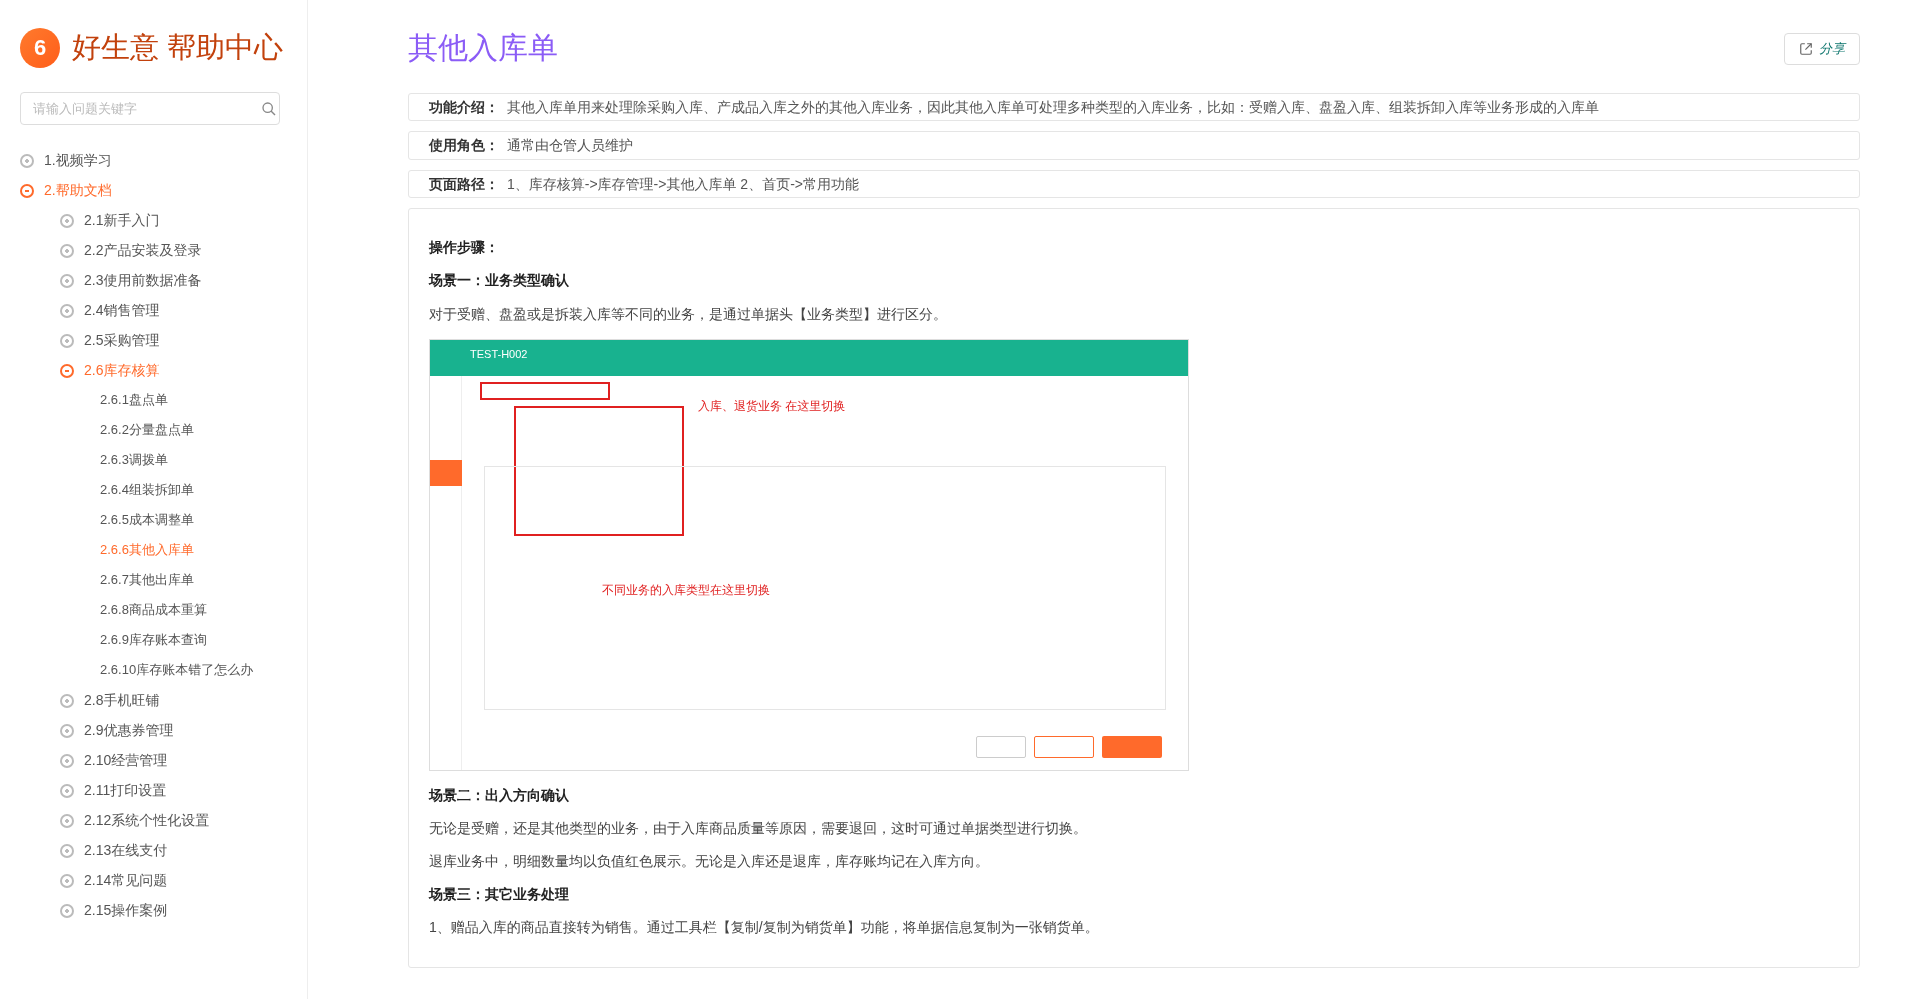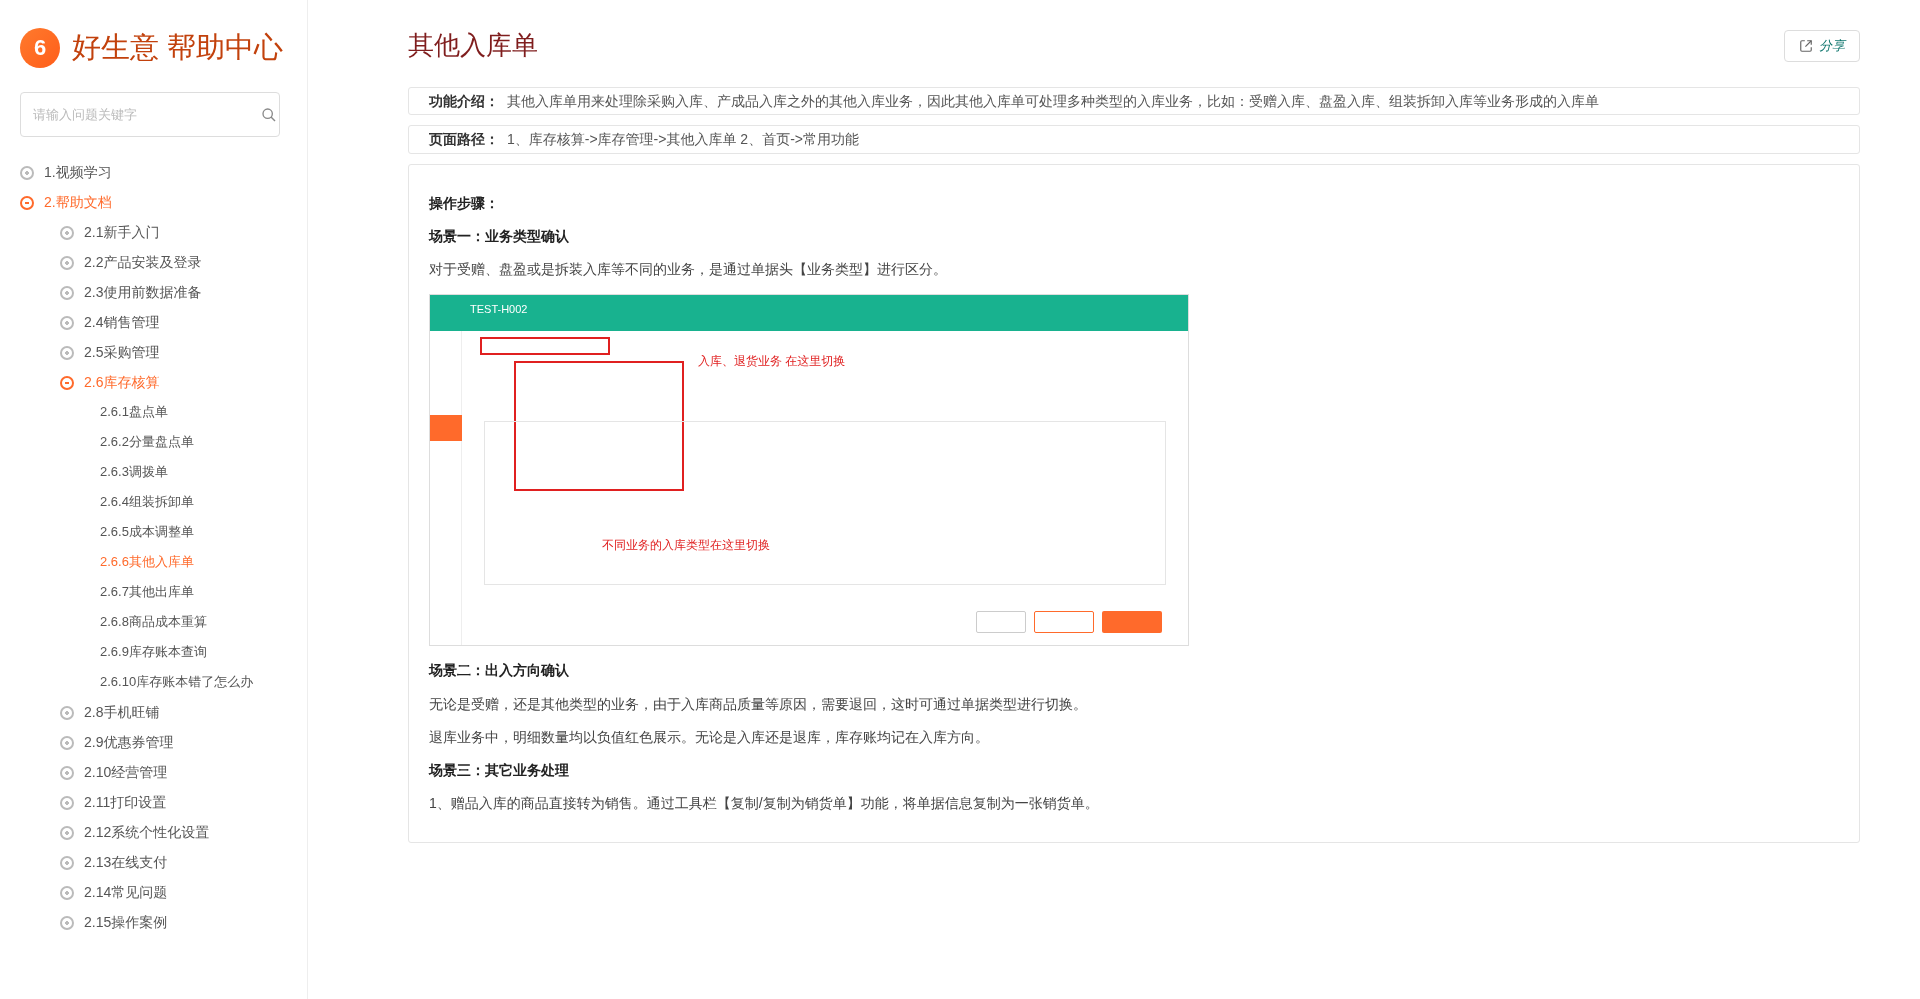--- a/index.html
+++ b/index.html
@@ -3,45 +3,45 @@
 <meta charset="utf-8">
 <style>
 * { margin: 0; padding: 0; box-sizing: border-box; }
 body { font-family: "Microsoft YaHei", Arial, sans-serif; font-size: 14px; color: #333; background: #fff; }
 .container { display: flex; width: 1920px; height: 999px; }
 .sidebar { width: 308px; padding: 28px 20px; border-right: 1px solid #eee; overflow-y: auto; }
 .logo-row { display: flex; align-items: center; margin-bottom: 24px; }
 .logo { width: 40px; height: 40px; border-radius: 50%; background: linear-gradient(135deg, #ff7a2d, #ff5e1a); display: flex; align-items: center; justify-content: center; color: #fff; font-weight: bold; font-size: 22px; margin-right: 12px; }
 .brand { font-size: 29px; color: #c2410c; }
 .search-wrap { position: relative; margin-bottom: 20px; }
-.search-input { width: 260px; height: 45px; border: 1px solid #ddd; border-radius: 4px; padding: 0 36px 0 12px; font-size: 13px; outline: none; }
+.search-input { width: 260px; height: 33px; border: 1px solid #ddd; border-radius: 4px; padding: 0 36px 0 12px; font-size: 13px; outline: none; }
 .search-input::placeholder { color: #bbb; }
 .search-icon { position: absolute; right: 10px; top: 50%; transform: translateY(-50%); width: 16px; height: 16px; stroke: #888; fill: none; }
 .nav { list-style: none; }
 .nav li { line-height: 30px; color: #555; cursor: pointer; white-space: nowrap; }
 .nav .lvl1 { padding-left: 0; }
 .nav .lvl2 { padding-left: 40px; }
 .nav .lvl3 { padding-left: 80px; font-size: 13px; }
 .plus { width: 14px; height: 14px; border: 2px solid #bbb; border-radius: 50%; position: relative; display: inline-block; vertical-align: middle; margin-right: 10px; }
 .plus::before, .plus::after { content: ""; position: absolute; background: #bbb; }
 .plus::before { left: 3px; right: 3px; top: 50%; height: 2px; margin-top: -1px; }
 .plus::after { top: 3px; bottom: 3px; left: 50%; width: 2px; margin-left: -1px; }
 .minus { width: 14px; height: 14px; border: 2px solid #ff6a2b; border-radius: 50%; position: relative; display: inline-block; vertical-align: middle; margin-right: 10px; }
 .minus::before { content: ""; position: absolute; background: #ff6a2b; left: 3px; right: 3px; top: 50%; height: 2px; margin-top: -1px; }
 .active { color: #ff6a2b !important; }
 .main { flex: 1; padding: 28px 60px 20px 100px; overflow-y: auto; }
 .title-row { display: flex; justify-content: space-between; align-items: center; margin-bottom: 24px; }
-.page-title { font-size: 26px; color: #7f1d1d; font-weight: normal; }
+.page-title { font-size: 30px; color: #8b5cf6; font-weight: normal; }
 .share-btn { border: 1px solid #ddd; background: #fff; padding: 6px 14px; border-radius: 4px; font-size: 13px; color: #0f766e; display: flex; align-items: center; gap: 6px; cursor: pointer; font-style: italic; }
 .panel { border: 1px solid #e5e5e5; border-radius: 3px; padding: 2px 20px; margin-bottom: 10px; color: #555; line-height: 1.6; }
 .panel strong { color: #333; margin-right: 8px; font-weight: bold; }
 .content-body { border: 1px solid #e5e5e5; border-radius: 3px; padding: 18px 20px; }
 .content-body p { margin: 8px 0; line-height: 1.8; color: #444; }
 .content-body .heading { font-weight: bold; color: #222; }
-.screenshot-placeholder { width: 760px; height: 352px; margin: 12px 0; background: #f7f7f7; border: 1px solid #ddd; display: flex; align-items: center; justify-content: center; color: #aaa; font-size: 13px; position: relative; overflow: hidden; }
+.screenshot-placeholder { width: 760px; height: 432px; margin: 12px 0; background: #f7f7f7; border: 1px solid #ddd; display: flex; align-items: center; justify-content: center; color: #aaa; font-size: 13px; position: relative; overflow: hidden; }
 .shot-top { position: absolute; top: 0; left: 0; right: 0; height: 36px; background: #18b28f; }
 .shot-title { position: absolute; top: 8px; left: 40px; color: #fff; font-size: 11px; }
 .shot-sidebar { position: absolute; left: 0; top: 36px; bottom: 0; width: 32px; background: #fff; border-right: 1px solid #eee; }
 .shot-orange { position: absolute; left: 0; top: 120px; width: 32px; height: 26px; background: #ff6a2b; }
 .shot-body { position: absolute; left: 32px; right: 0; top: 36px; bottom: 0; background: #fff; }
 .shot-redbox1 { position: absolute; border: 2px solid #e02020; }
 .shot-redtext { position: absolute; color: #e02020; font-size: 12px; }
 .shot-table { position: absolute; left: 22px; right: 22px; top: 90px; bottom: 60px; border: 1px solid #e5e5e5; }
 .shot-footer-btn { position: absolute; right: 26px; bottom: 12px; width: 60px; height: 22px; background: #ff6a2b; border-radius: 2px; }
 .shot-footer-btn2 { position: absolute; right: 94px; bottom: 12px; width: 60px; height: 22px; border: 1px solid #ff6a2b; border-radius: 2px; }
@@ -103,20 +103,23 @@
             <path d="M21 14v5a2 2 0 0 1-2 2H5a2 2 0 0 1-2-2V5a2 2 0 0 1 2-2h5"></path>
           </svg>
         <span>分享</span>
       </button>
     </div>
 
     <div class="panel">
       <strong>功能介绍：</strong><span>其他入库单用来处理除采购入库、产成品入库之外的其他入库业务，因此其他入库单可处理多种类型的入库业务，比如：受赠入库、盘盈入库、组装拆卸入库等业务形成的入库单</span>
     </div>
     <div class="panel">
+      <strong>使用角色：</strong><span>通常由仓管人员维护</span>
+    </div>
+    <div class="panel">
       <strong>页面路径：</strong><span>1、库存核算-&gt;库存管理-&gt;其他入库单 2、首页-&gt;常用功能</span>
     </div>
 
     <div class="content-body">
       <p class="heading">操作步骤：</p>
       <p class="heading">场景一：业务类型确认</p>
       <p>对于受赠、盘盈或是拆装入库等不同的业务，是通过单据头【业务类型】进行区分。</p>
 
       <div class="screenshot-placeholder">
         <div class="shot-top"></div>

